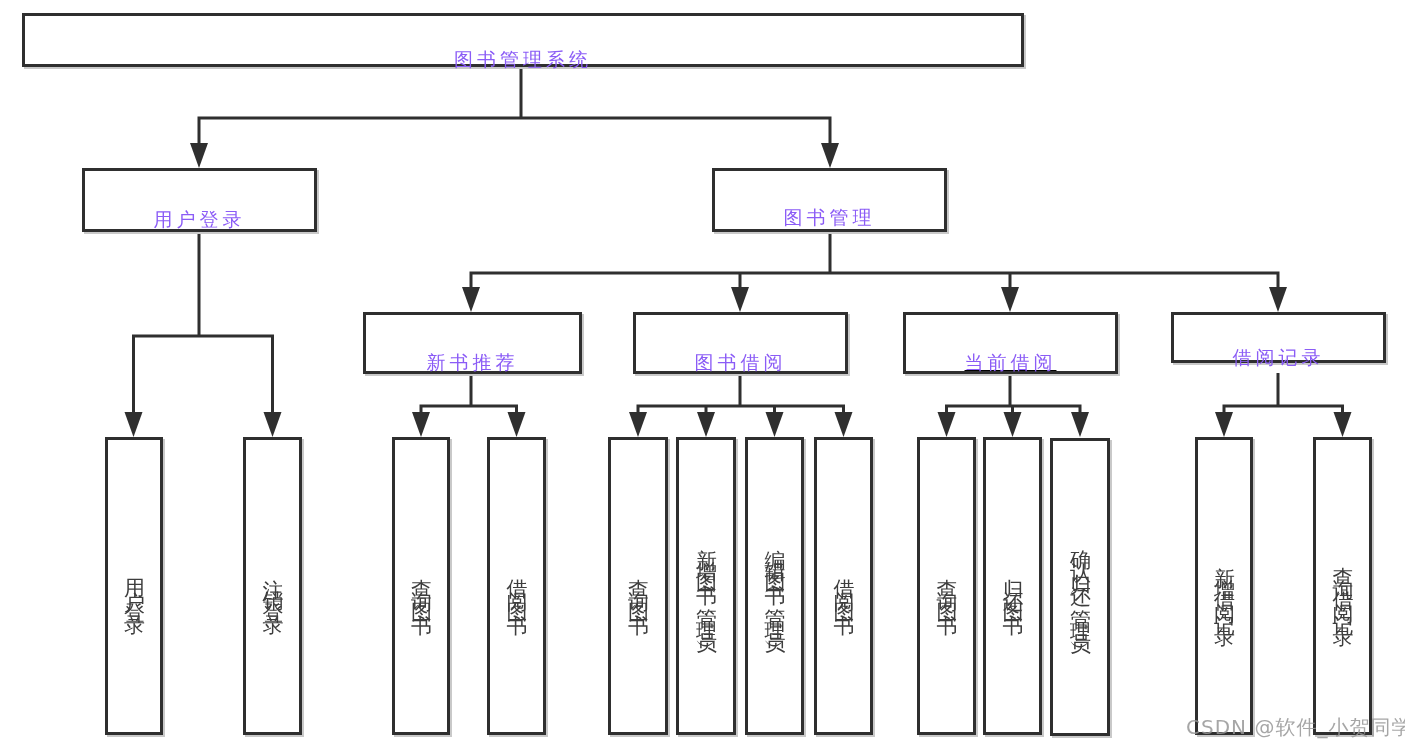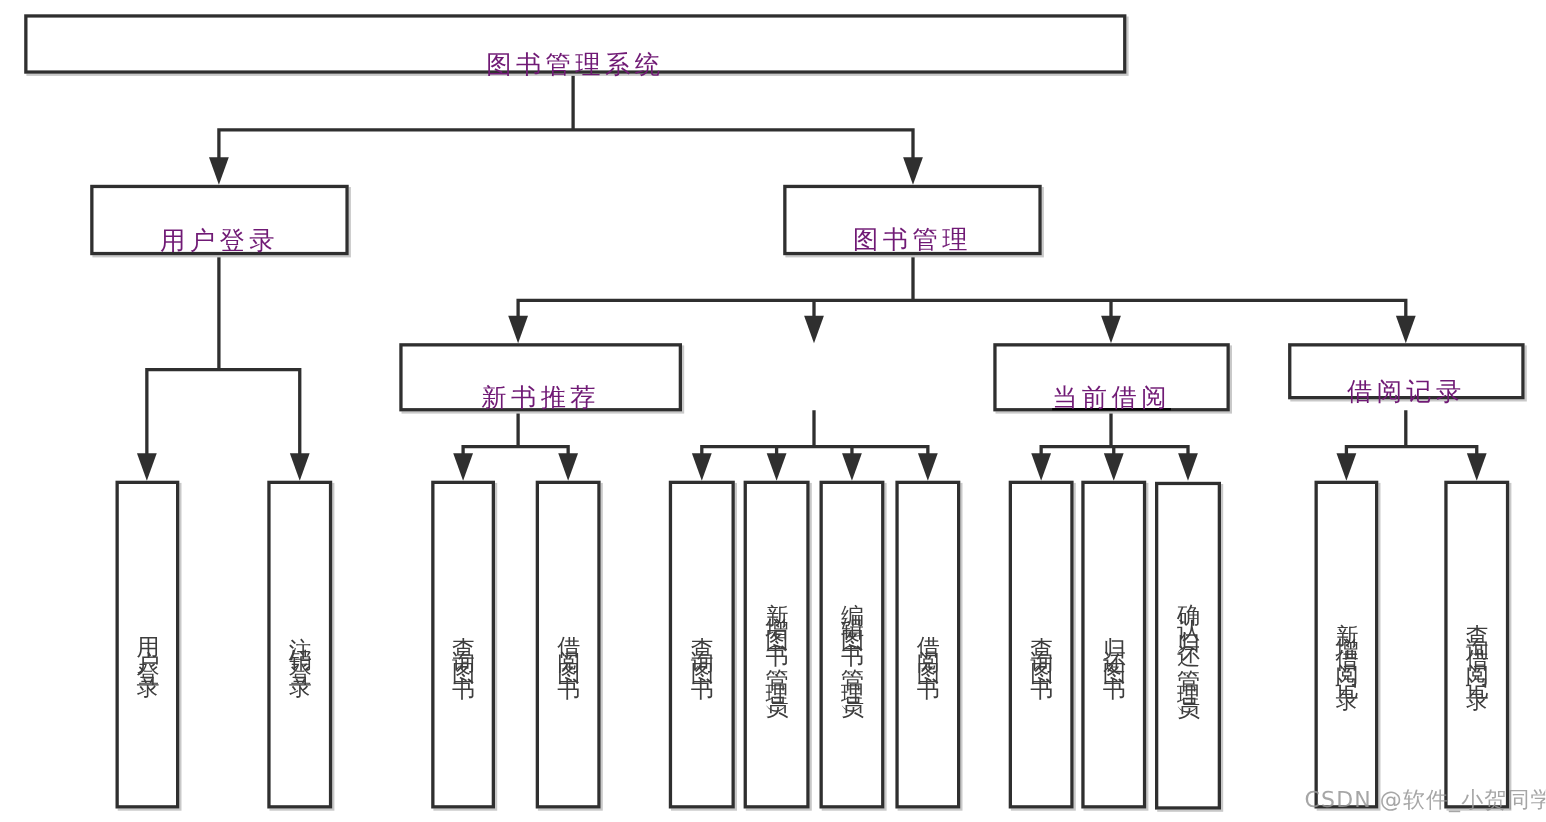--- a/index.html
+++ b/index.html
@@ -20,23 +20,23 @@
     position: absolute;
     box-sizing: border-box;
     border: 3px solid #2f2f2f;
     background: #ffffff;
     display: flex;
     align-items: center;
     justify-content: center;
     box-shadow: 2px 2px 0 #c9c9c9;
   }
   .box .hlabel {
-    font-size: 23px;
+    font-size: 19px;
     letter-spacing: 4px;
-    color: #701a75;
+    color: #8b5cf6;
     white-space: nowrap;
     line-height: 1;
     margin-top: 39px;
   }
   .vbox {
     position: absolute;
     box-sizing: border-box;
     border: 3px solid #2f2f2f;
     background: #ffffff;
     display: flex;
@@ -106,22 +106,25 @@
     <span class="hlabel">图书管理系统</span>
   </div>
 
   <div class="box" style="left:82px; top:168px; width:235px; height:64px;">
     <span class="hlabel">用户登录</span>
   </div>
   <div class="box" style="left:712px; top:168px; width:235px; height:64px;font-family:Liberation Mono, monospace;">
     <span class="hlabel">图书管理</span>
   </div>
 
-  <div class="box" style="left:363px; top:312px; width:257px; height:62px;">
+  <div class="box" style="left:363px; top:312px; width:219px; height:62px;">
     <span class="hlabel">新书推荐</span>
+  </div>
+  <div class="box" style="left:633px; top:312px; width:215px; height:62px;">
+    <span class="hlabel">图书借阅</span>
   </div>
   <div class="box" style="left:903px; top:312px; width:215px; height:62px;text-decoration:underline;">
     <span class="hlabel">当前借阅</span>
   </div>
   <div class="box" style="left:1171px; top:312px; width:215px; height:51px;">
     <span class="hlabel">借阅记录</span>
   </div>
 
   <div class="vbox" style="left:105px; top:437px; width:58px; height:298px;">
     <span class="vlabel">用户登录</span>

